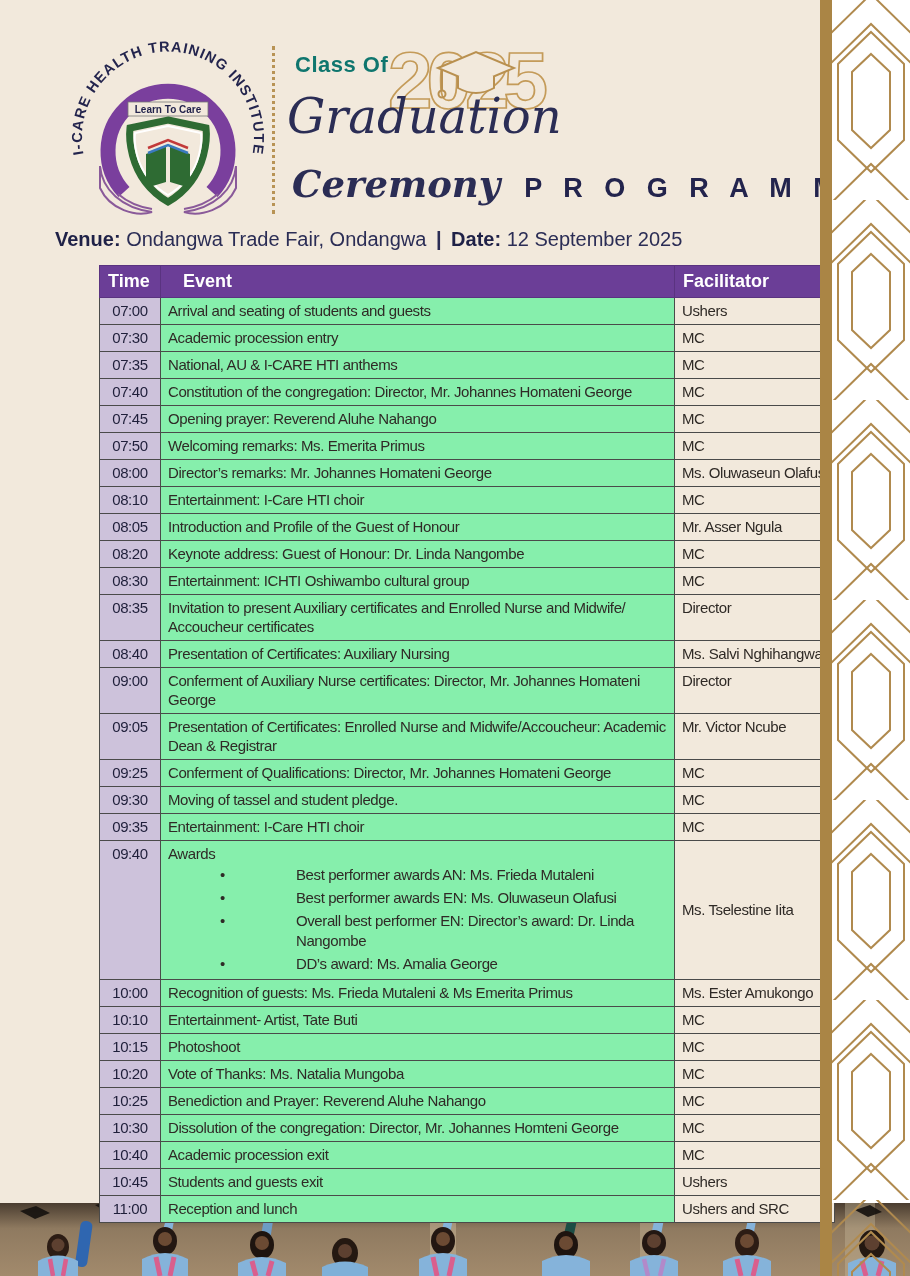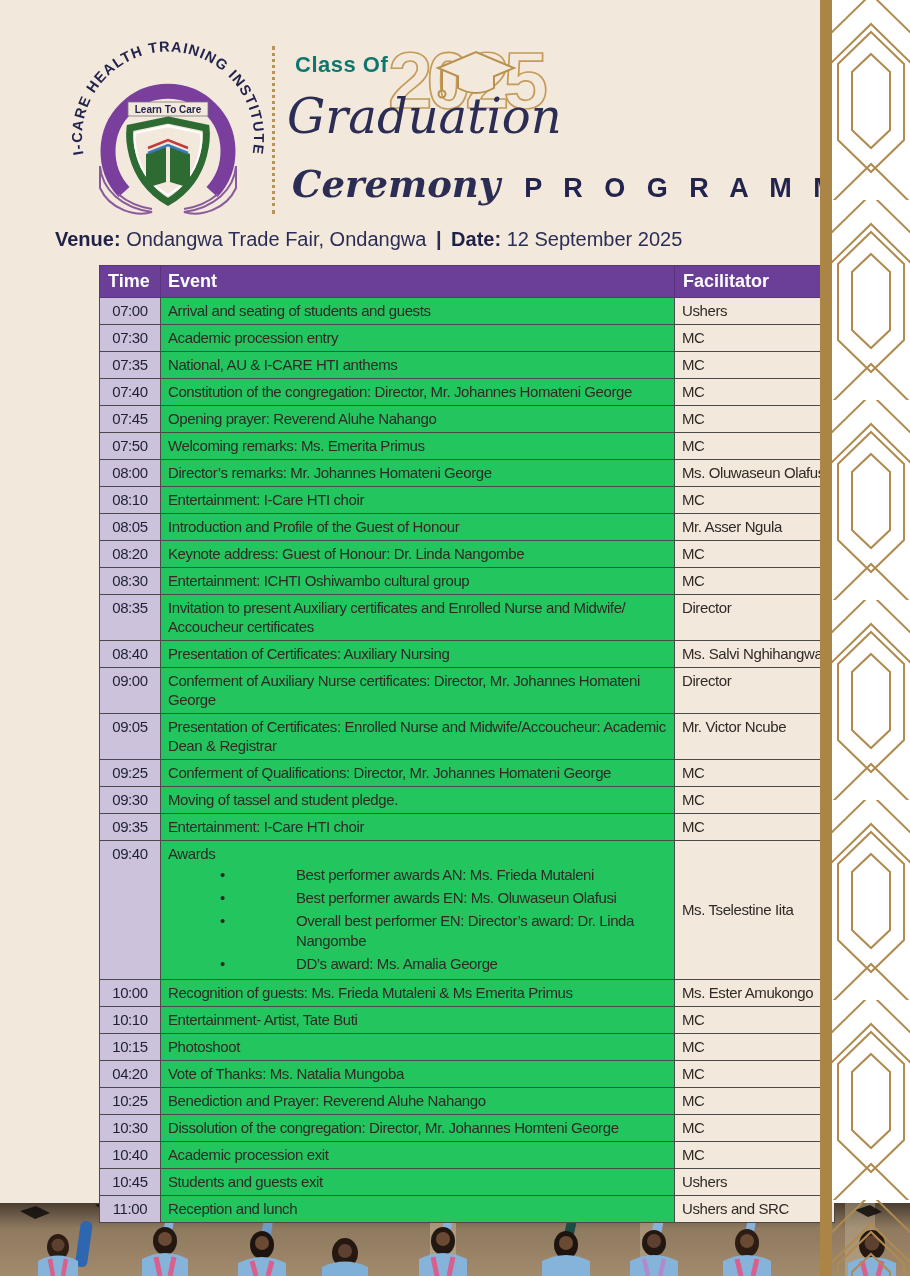--- a/index.html
+++ b/index.html
@@ -24,24 +24,24 @@
   
   .venue-line{position:absolute;left:55px;top:228px;font-size:20px;color:#2b2d55;z-index:2;white-space:nowrap;}
   .venue-line .lbl{font-weight:700;color:#1f2147;margin-top:39px;}
   .venue-line .sep{font-weight:700;padding:0 4px;}
 
   
   .tbl-wrap{position:absolute;left:55px;top:265px;width:735px;z-index:2;margin-left:44px;}
   table{border-collapse:collapse;width:735px;table-layout:fixed;}
   col.c-time{width:61px;} col.c-event{width:514px;} col.c-fac{width:160px;}
   th{background:#6b3e97;color:#fff;font-size:18px;font-weight:700;text-align:left;height:31px;padding:0 0 0 8px;border:1px solid #5a3380;}
-  th.th-event{padding-left:7px;}
+  th.th-event{padding-left:22px;}
   td{border:1px solid #4a4a4a;vertical-align:top;font-size:15px;letter-spacing:-0.4px;color:#2f2a26;line-height:19px;}
   .td-time{background:#cdc2db;text-align:center;font-weight:400;color:#1f1f3a;padding:3px 2px;}
-  .td-event{padding:3px 4px 4px 7px;background:#22c55e;}
+  .td-event{padding:3px 4px 4px 7px;background:#86efac;}
   .td-fac{padding:3px 4px 4px 7px;background:#f2e9dc;}
   .td-fac.mid{vertical-align:middle;}
   .ev-bold{font-weight:400;}
   .bullet{display:flex;padding:1.5px 0 1.5px 52px;line-height:20px;}
   .bullet .dot{width:76px;flex:0 0 76px;}
 
   
   .photo{position:absolute;left:0;top:1203px;width:910px;height:73px;z-index:1;}
 </style>
 </head>
@@ -248,21 +248,21 @@
             <td class="td-time">10:10</td>
             <td class="td-event">Entertainment- Artist, Tate Buti</td>
             <td class="td-fac">MC</td>
           </tr>
           <tr>
             <td class="td-time">10:15</td>
             <td class="td-event">Photoshoot</td>
             <td class="td-fac">MC</td>
           </tr>
           <tr>
-            <td class="td-time">04:20</td>
+            <td class="td-time">10:20</td>
             <td class="td-event">Vote of Thanks: Ms. Natalia Mungoba</td>
             <td class="td-fac">MC</td>
           </tr>
           <tr>
             <td class="td-time">10:25</td>
             <td class="td-event">Benediction and Prayer: Reverend Aluhe Nahango</td>
             <td class="td-fac">MC</td>
           </tr>
           <tr>
             <td class="td-time">10:30</td>

